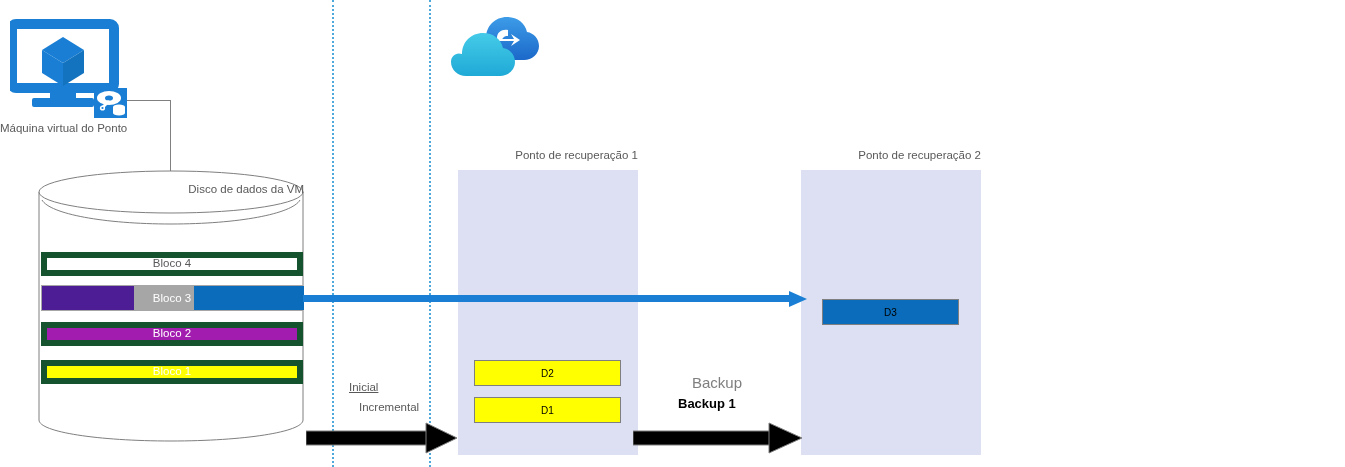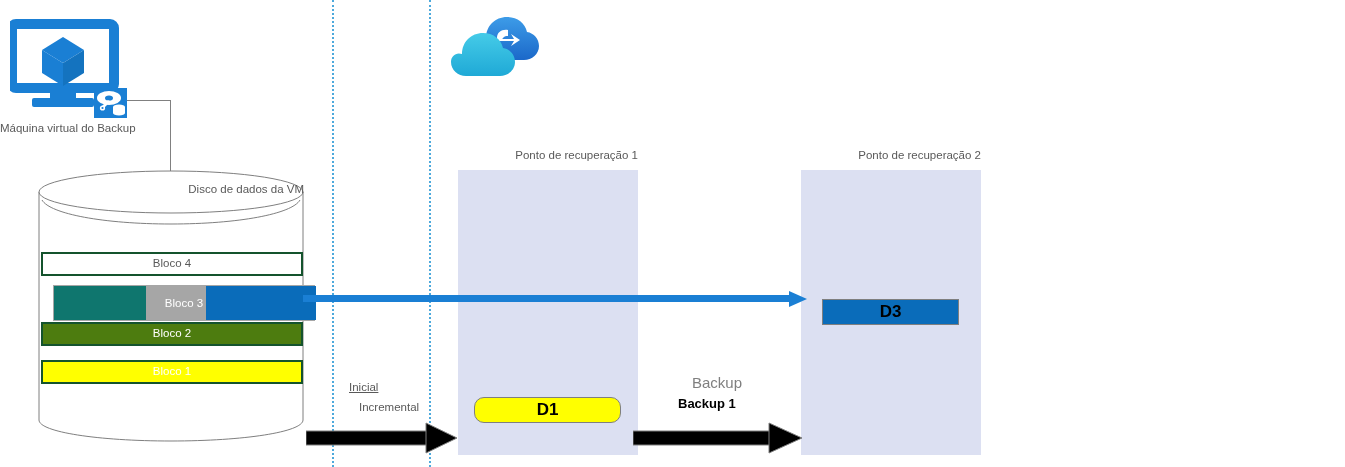--- a/index.html
+++ b/index.html
@@ -22,53 +22,53 @@
   .conn-h{left:127px;top:100px;width:44px;height:1px;}
   .conn-v{left:170px;top:100px;width:1px;height:86px;}
 
   
   .cyl{position:absolute;left:38px;top:170px;width:266px;height:270px;}
   .cyl svg{display:block;}
   .cyl-label{position:absolute;left:38px;top:183px;width:266px;text-align:right;
              font-size:11.5px;color:#595959;}
 
   
-  .blk{position:absolute;box-sizing:border-box;border:2px solid #14532d;
+  .blk{position:absolute;box-sizing:border-box;border:6px solid #14532d;
        font-size:11.5px;line-height:1;display:flex;align-items:center;
        justify-content:center;}
   .blk-outer{position:absolute;box-sizing:border-box;border:1px solid #a6a6a6;
              background:#ffffff;}
   .blk4{left:41px;top:252px;width:262px;height:24px;background:#ffffff;color:#595959;}
-  .blk3-wrap{left:41px;top:285px;width:262px;height:36px;background:#0f766e;margin-left:12px;}
+  .blk3-wrap{left:41px;top:285px;width:262px;height:26px;background:#4c1d95;}
   .blk3-gray{position:absolute;left:92px;top:0;width:60px;height:100%;background:#a6a6a6;}
   .blk3-blue{position:absolute;left:152px;top:0;width:110px;height:100%;background:#0a6cba;}
   .blk3-txt{position:absolute;left:0;top:0;width:100%;height:100%;
             display:flex;align-items:center;justify-content:center;
             font-size:11.5px;color:#ffffff;}
-  .blk2{left:41px;top:322px;width:262px;height:24px;background:#4d7c0f;color:#ffffff;}
+  .blk2{left:41px;top:322px;width:262px;height:24px;background:#a21caf;color:#ffffff;}
   .blk1{left:41px;top:360px;width:262px;height:24px;background:#ffff00;color:#ffffff;justify-content:center;}
 
   
   .cloud{position:absolute;left:448px;top:8px;width:92px;height:80px;}
 
   
   .rp{position:absolute;background:#dce0f2;}
   .rp1{left:458px;top:170px;width:180px;height:285px;}
   .rp2{left:801px;top:170px;width:180px;height:285px;}
   .rp-title{position:absolute;font-size:11.5px;color:#595959;text-align:right;
             white-space:nowrap;}
   .rp1-title{left:458px;top:149px;width:180px;}
   .rp2-title{left:801px;top:149px;width:180px;}
 
   
   .chunk{position:absolute;box-sizing:border-box;border:1px solid #7f7f7f;
          display:flex;align-items:center;justify-content:center;
-         font-size:17px;font-weight:bold;color:#000000;}
+         font-size:10px;font-weight:normal;color:#000000;}
   .d2{left:474px;top:360px;width:147px;height:26px;background:#ffff00;}
-  .d1{left:474px;top:397px;width:147px;height:26px;background:#ffff00;border-radius:10px;}
+  .d1{left:474px;top:397px;width:147px;height:26px;background:#ffff00;}
   .d3{left:822px;top:299px;width:137px;height:26px;background:#0a6cba;}
 
   
   .arrow-blue{position:absolute;left:303px;top:289px;width:505px;height:20px;}
   .arrow-blk1{position:absolute;left:306px;top:422px;width:152px;height:32px;}
   .arrow-blk2{position:absolute;left:633px;top:422px;width:170px;height:32px;}
 
   
   .cap{position:absolute;font-size:11.5px;color:#595959;white-space:nowrap;}
   .cap-inicial{left:349px;top:381px;text-decoration:underline;}
@@ -105,21 +105,21 @@
       <ellipse cx="15" cy="10" rx="4" ry="2.6" fill="#1a7fd4"></ellipse>
       <path d="M8 18 L14 12 L16 14 L10 20 Z" fill="#ffffff"></path>
       <circle cx="8.5" cy="20" r="2.6" fill="#ffffff"></circle>
       <circle cx="8.5" cy="20" r="1.1" fill="#1a7fd4"></circle>
       <ellipse cx="25" cy="19" rx="6" ry="2.4" fill="#ffffff"></ellipse>
       <rect x="19" y="19" width="12" height="6" fill="#ffffff"></rect>
       <ellipse cx="25" cy="25" rx="6" ry="2.4" fill="#ffffff"></ellipse>
     </svg>
   </div>
 
-  <div class="vm-label">Máquina virtual do Backup</div>
+  <div class="vm-label">Máquina virtual do Ponto</div>
 
   <div class="conn conn-h"></div>
   <div class="conn conn-v"></div>
 
   <div class="cyl">
     <svg width="266" height="272" viewBox="0 0 266 272">
 
       <path d="M1 22 V250 C1 262 60 271 133 271 C206 271 265 262 265 250 V22 Z" fill="#ffffff" stroke="#7f7f7f" stroke-width="1"></path>
 
       <ellipse cx="133" cy="22" rx="132" ry="21" fill="#ffffff" stroke="#7f7f7f" stroke-width="1"></ellipse>
@@ -166,20 +166,21 @@
       <path d="M50 31 H66 L63 26 L72 32 L63 38 L66 33 H50 Z" fill="#ffffff"></path>
       <path d="M49 30 C49 24 54 21 60 22 L60 28 C56 28 54 30 54 33 L49 33 Z" fill="#ffffff"></path>
 
       <path d="M14 46 C14 34 23 25 35 25 C45 25 53 31 55 40 C62 41 67 47 67 54
                C67 62 60 68 52 68 H18 C10 68 3 62 3 54 C3 48 8 44 14 46 Z" fill="url(#gFront)"></path>
     </svg>
   </div>
 
   <div class="rp-title rp1-title">Ponto de recuperação 1</div>
   <div class="rp rp1"></div>
+  <div class="chunk d2">D2</div>
   <div class="chunk d1">D1</div>
 
   <div class="rp-title rp2-title">Ponto de recuperação 2</div>
   <div class="rp rp2"></div>
   <div class="chunk d3">D3</div>
 
   <div class="arrow-blue">
     <svg width="505" height="20" viewBox="0 0 505 20">
       <rect x="0" y="6" width="488" height="7" fill="#1a7fd4"></rect>
       <path d="M486 2 L504 10 L486 18 Z" fill="#1a7fd4"></path>

